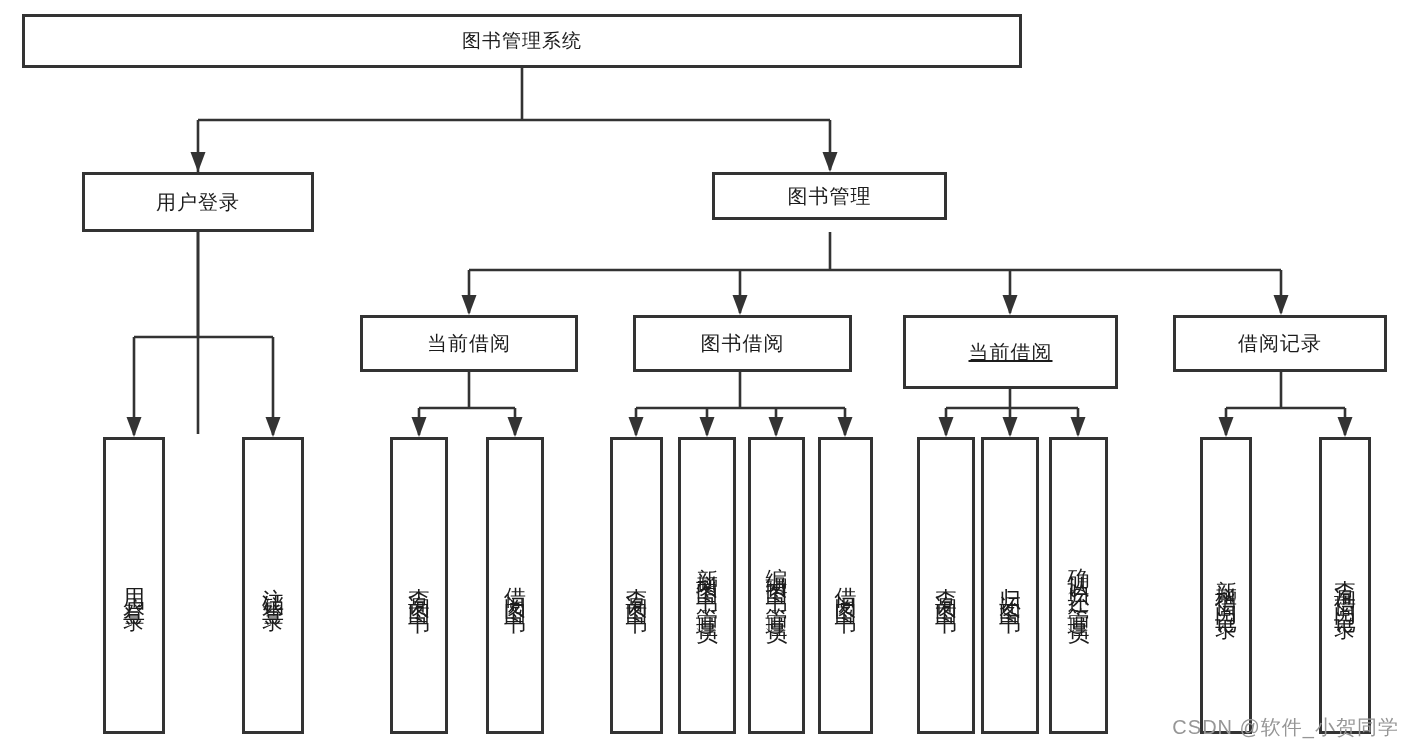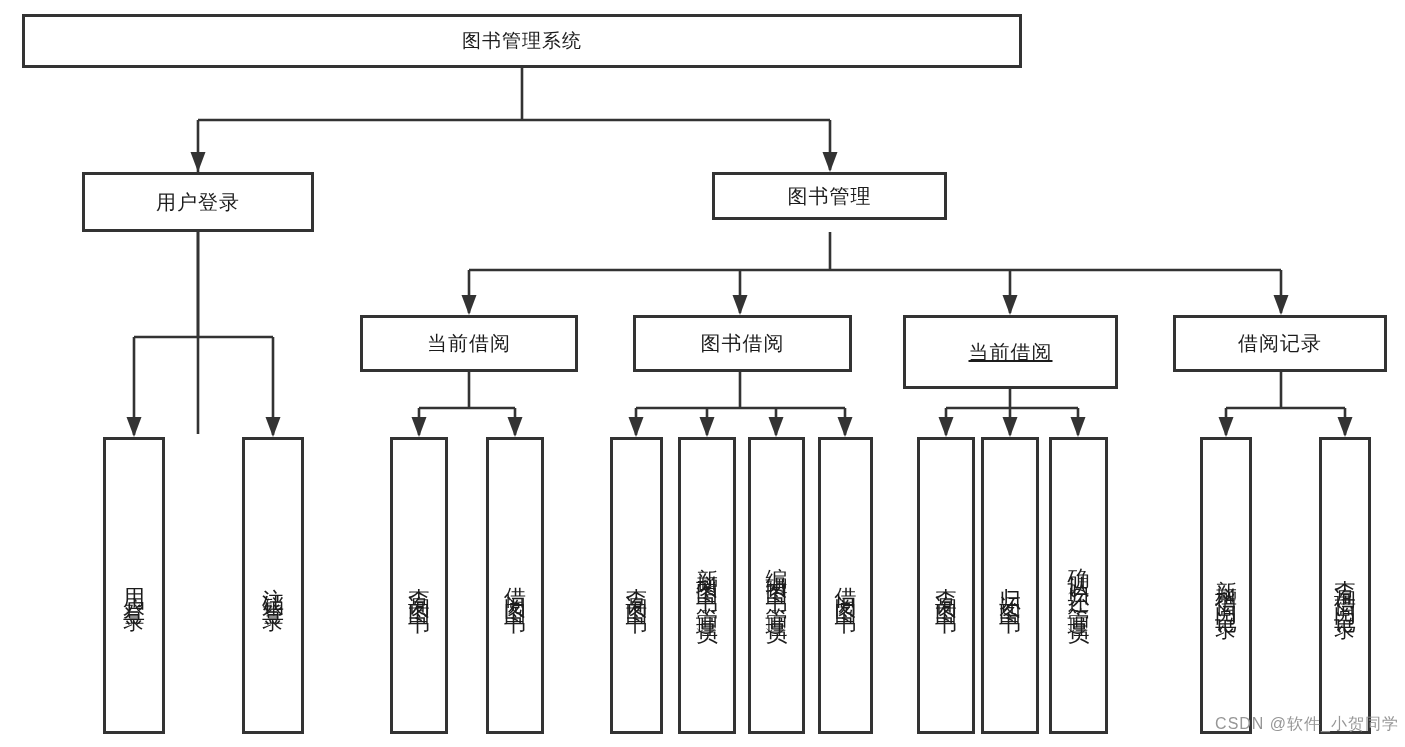--- a/index.html
+++ b/index.html
@@ -29,21 +29,21 @@
   }
   .node.h{font-size:20px;letter-spacing:1px;}
   .node.root{left:22px;top:14px;width:1000px;height:54px;font-size:19px;}
   .node.v{
     top:437px;height:297px;
     writing-mode:vertical-rl;text-orientation:mixed;
     font-size:22px;letter-spacing:8px;line-height:1;
   }
   .watermark{
     position:absolute;z-index:2;right:6px;top:714px;
-    font-size:16px;color:var(--watermark);letter-spacing:1px;
+    font-size:20px;color:var(--watermark);letter-spacing:1px;
     white-space:nowrap;
   }
 </style>
 </head>
 <body>
 
 <div class="canvas">
 
   <svg class="wires" width="1405" height="747" viewBox="0 0 1405 747" aria-hidden="true">
 

